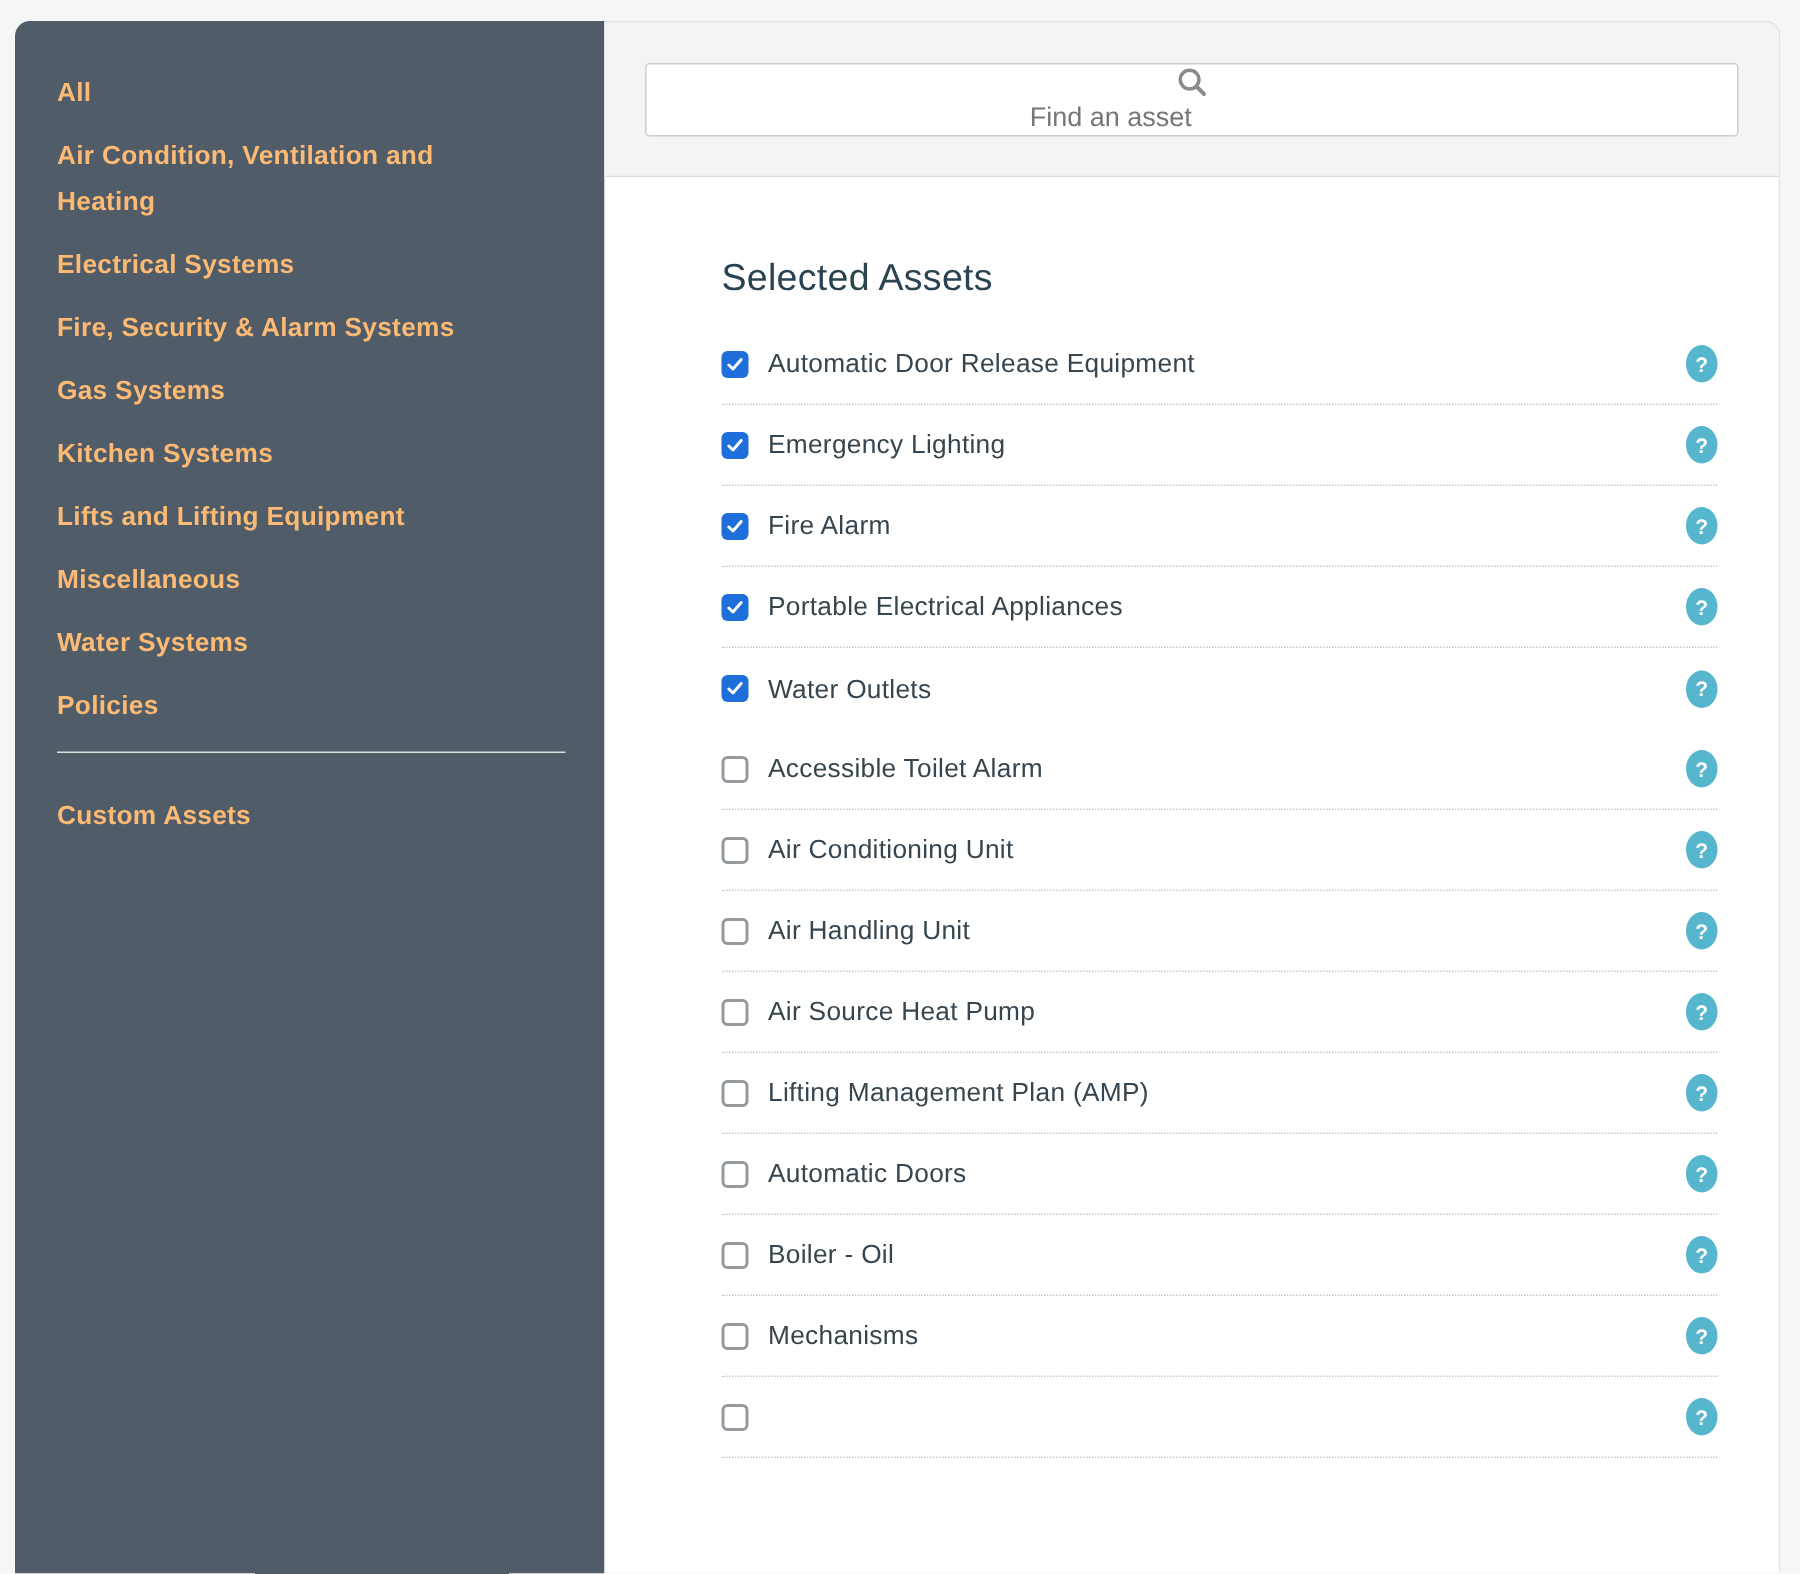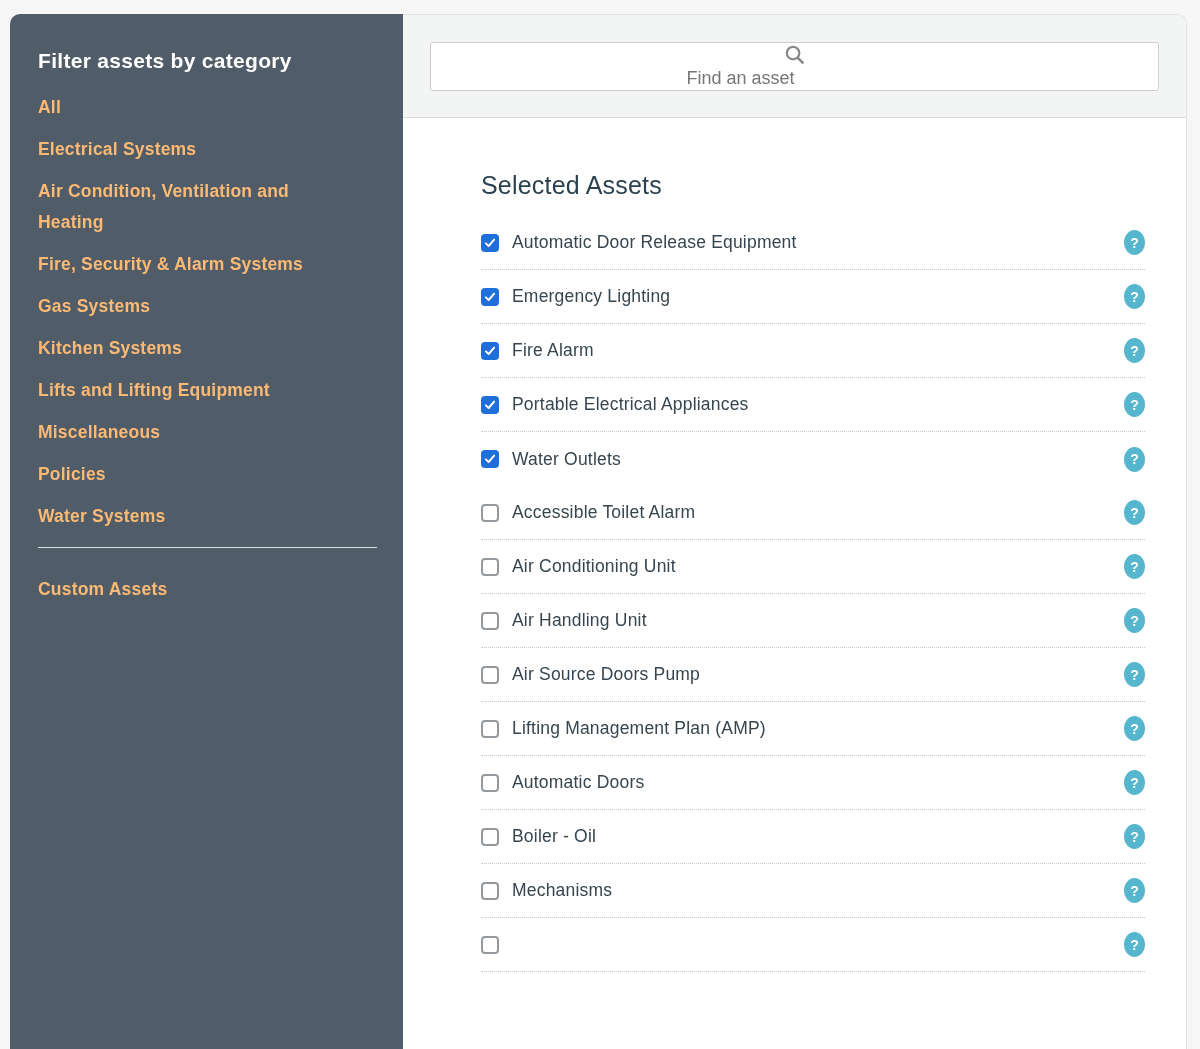--- a/index.html
+++ b/index.html
@@ -137,32 +137,31 @@
     cursor: pointer;
     flex: 0 0 auto;
   }
 </style>
 </head>
 <body>
 
 <div class="page">
 
   <aside class="sidebar">
-    <h2 class="sidebar-title">Filter assets by category</h2>
     <nav>
         <div class="cat-item">All</div>
+        <div class="cat-item">Air Condition, Ventilation and Heating</div>
         <div class="cat-item">Electrical Systems</div>
-        <div class="cat-item">Air Condition, Ventilation and Heating</div>
         <div class="cat-item">Fire, Security &amp; Alarm Systems</div>
         <div class="cat-item">Gas Systems</div>
         <div class="cat-item">Kitchen Systems</div>
         <div class="cat-item">Lifts and Lifting Equipment</div>
         <div class="cat-item">Miscellaneous</div>
+        <div class="cat-item">Water Systems</div>
         <div class="cat-item">Policies</div>
-        <div class="cat-item">Water Systems</div>
       </nav>
     <hr class="sidebar-divider">
     <div class="cat-item footer">Custom Assets</div>
   </aside>
 
   <main class="main">
     <div class="search-strip">
       <div class="search-box">
         <span style="display:flex;">
           <svg width="23" height="23" viewBox="0 0 24 24" fill="none">
@@ -234,21 +233,21 @@
             <span class="asset-label">Air Conditioning Unit</span>
             <span class="help">?</span>
           </div>
           <div class="asset-row">
             <span class="checkbox off"></span>
             <span class="asset-label">Air Handling Unit</span>
             <span class="help">?</span>
           </div>
           <div class="asset-row">
             <span class="checkbox off"></span>
-            <span class="asset-label">Air Source Doors Pump</span>
+            <span class="asset-label">Air Source Heat Pump</span>
             <span class="help">?</span>
           </div>
           <div class="asset-row">
             <span class="checkbox off"></span>
             <span class="asset-label">Lifting Management Plan (AMP)</span>
             <span class="help">?</span>
           </div>
           <div class="asset-row">
             <span class="checkbox off"></span>
             <span class="asset-label">Automatic Doors</span>

